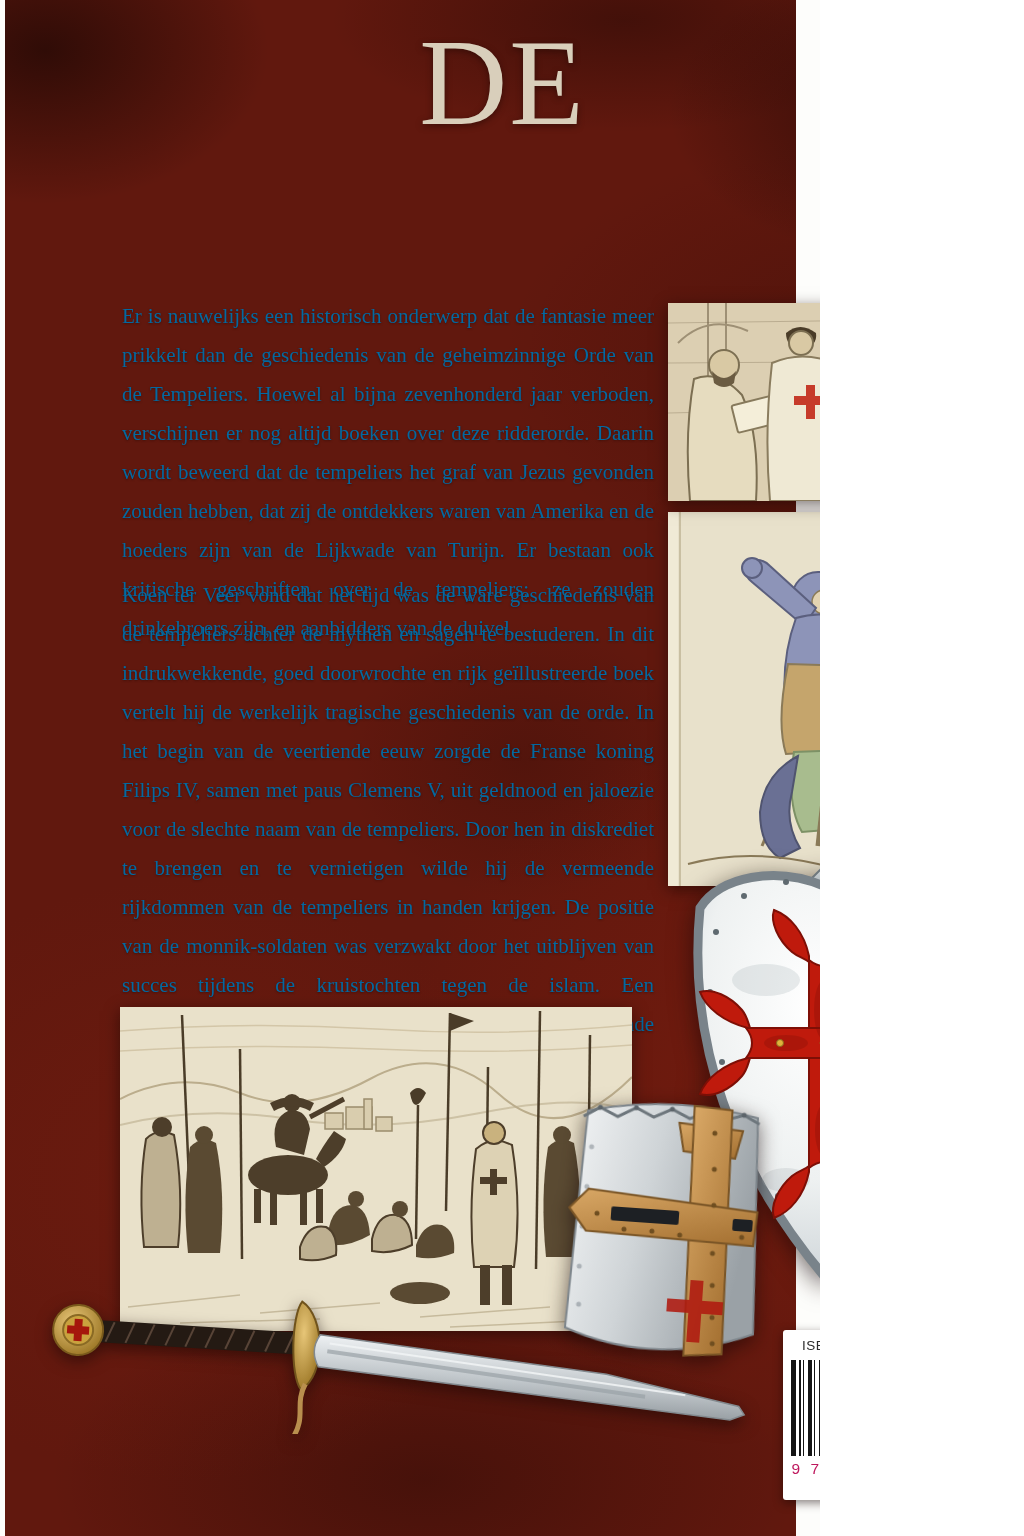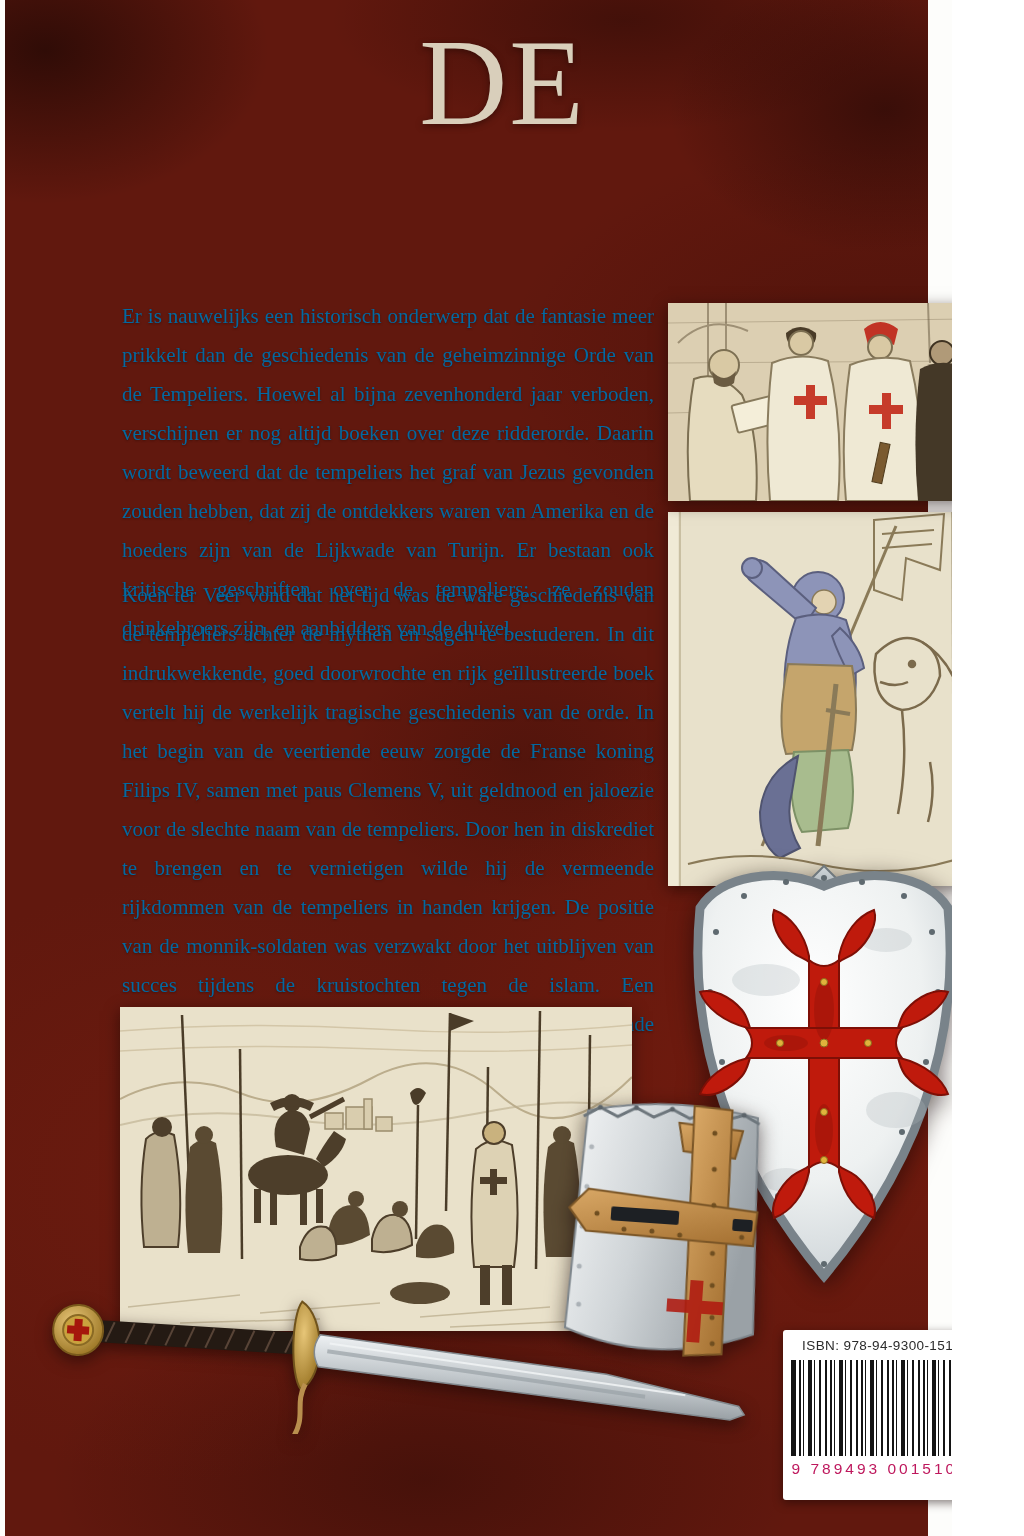--- a/index.html
+++ b/index.html
@@ -1,16 +1,16 @@
 <!DOCTYPE html>
 <html><head>
 <meta charset="utf-8">
 <style>
   html,body{margin:0;padding:0;background:#ffffff;}
-  .page{position:relative;width:952px;height:1536px;background:#ffffff;overflow:hidden;
+  .page{position:relative;width:820px;height:1536px;background:#ffffff;overflow:hidden;
         font-family:"Liberation Serif", serif;}
   .cover{position:absolute;left:5px;top:0;width:995px;height:1536px;
     background-color:#61180e;
     background-image:
       radial-gradient(ellipse 320px 220px at 40px 50px, rgba(15,4,2,.6), transparent 70%),
       radial-gradient(ellipse 300px 200px at 880px 110px, rgba(25,6,4,.55), transparent 72%),
       radial-gradient(ellipse 420px 160px at 620px 20px,  rgba(30,7,4,.45), transparent 70%),
       radial-gradient(ellipse 560px 320px at 900px 360px, rgba(42,9,5,.30), transparent 72%),
       radial-gradient(ellipse 640px 520px at 850px 1080px, rgba(146,33,15,.38), transparent 72%),
       radial-gradient(ellipse 480px 420px at 180px 1180px, rgba(130,34,18,.30), transparent 72%),

